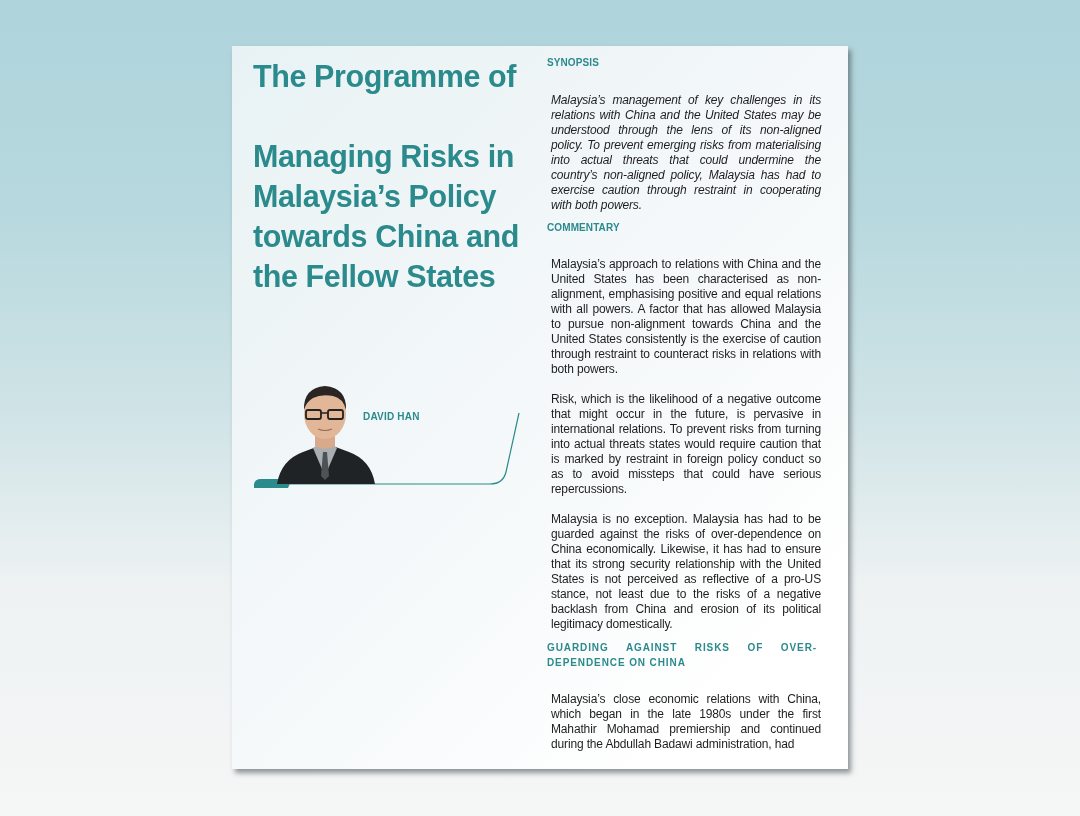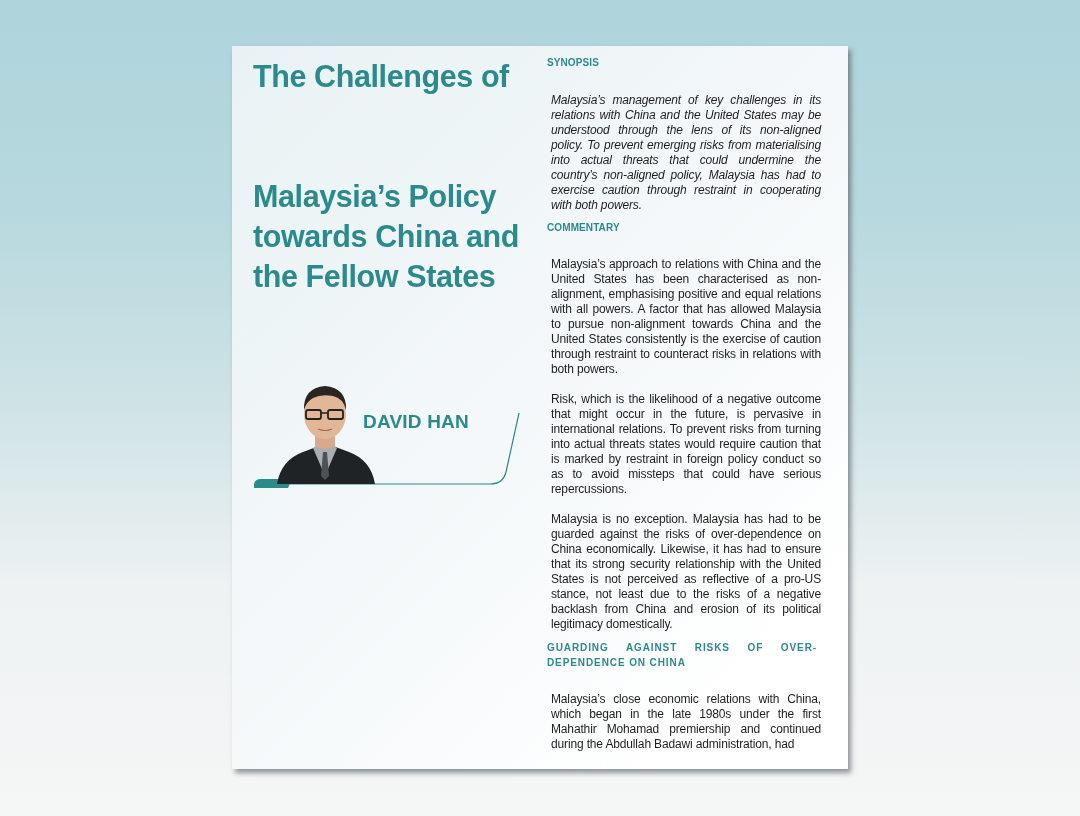--- a/index.html
+++ b/index.html
@@ -16,21 +16,21 @@
   }
   .title {
     position: absolute; left: 21px; top: 10px; width: 275px;
     color: #2b8a8c; font-weight: bold; font-size: 30.5px; line-height: 40px;
     letter-spacing: -0.4px; margin: 0;
   }
   .author-block { position: absolute; left: 20px; top: 334px; width: 275px; height: 110px; }
   .photo { position: absolute; left: 21px; top: 0px; width: 104px; height: 104px; }
   .swoosh { position: absolute; left: 0; top: 0; width: 275px; height: 110px; }
   .author-name {
-    position: absolute; left: 111px; top: 31px; color: #2b8a8c; font-weight: bold; font-size: 19px;
+    position: absolute; left: 111px; top: 31px; color: #2b8a8c; font-weight: bold; font-size: 10px;
     letter-spacing: 0.2px;
   }
   .author-role {
     position: absolute; left: 111px; top: 47px; font-style: italic; font-weight: bold;
     font-size: 10px; line-height: 12px; color: #222; width: 170px;
   }
   .col { position: absolute; left: 315px; top: 10px; width: 270px; }
   .heading {
     color: #2b8a8c; font-weight: bold; font-size: 10px; margin: 0; letter-spacing: 0.1px;
   }
@@ -48,23 +48,23 @@
   .p3 { position: absolute; top: 452px; left: 0; width: 270px; }
   .sec-guarding { position: absolute; top: 584px; left: 0; width: 270px; }
   .p4 { position: absolute; top: 632px; left: 0; width: 270px; }
 </style>
 </head>
 <body>
 
 <div class="page">
 
   <h1 class="title">
-    <span>The Challenges of</span><br>
+    <span>The Programme of</span><br>
     <br>
-    <br>
+    <span>Managing Risks in</span><br>
     <span>Malaysia’s Policy</span><br>
     <span>towards China and</span><br>
     <span>the Fellow States</span>
   </h1>
 
   <div class="author-block">
     <svg class="swoosh" viewBox="0 0 275 110" width="275" height="110">
       <path d="M267 33 L254 92 Q251 104 238 104 L6 104" fill="none" stroke="#2b8a8c" stroke-width="1.2"></path>
       <path d="M2 104 Q3 99 9 99 L40 99 L36 108 L2 108 Z" fill="#2b8a8c"></path>
     </svg>

